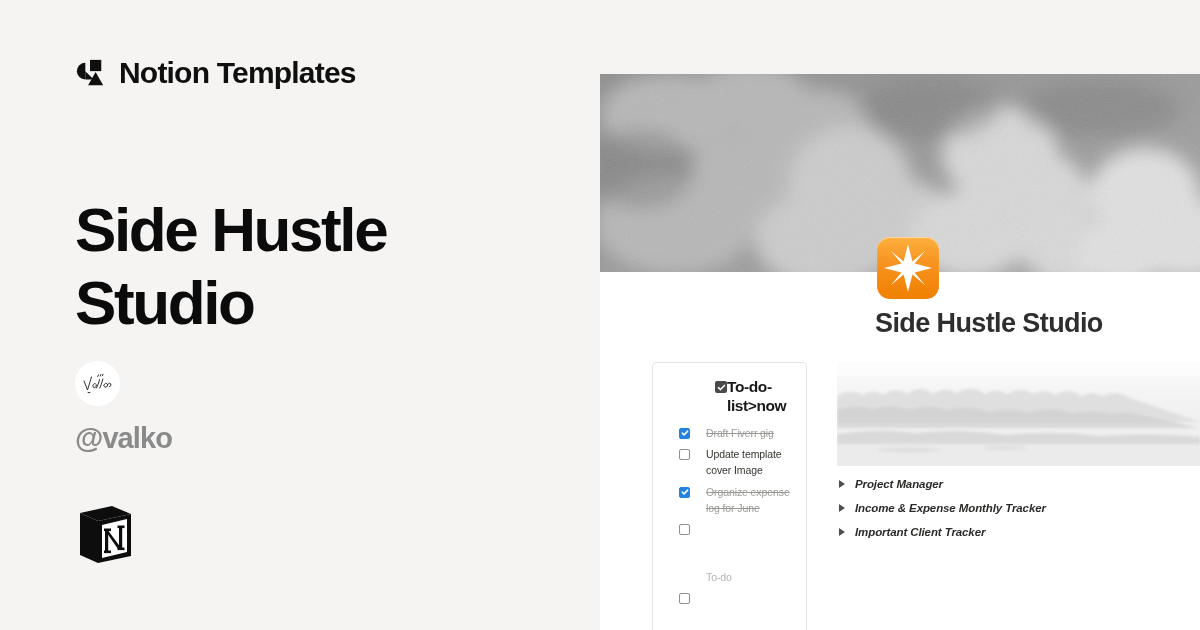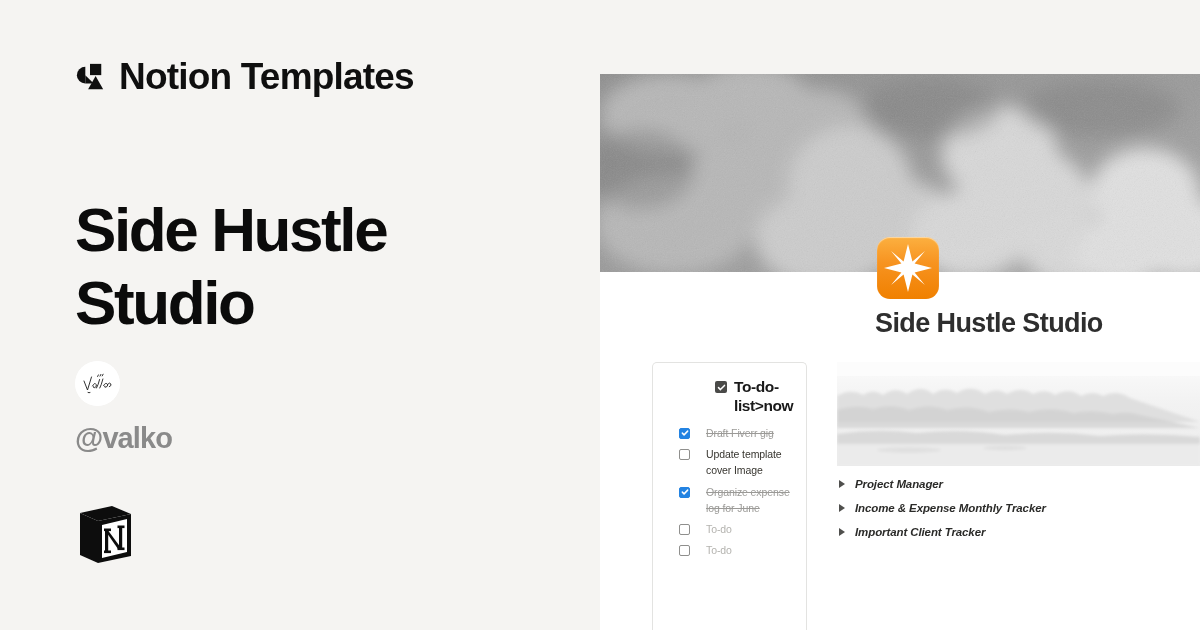--- a/index.html
+++ b/index.html
@@ -34,21 +34,21 @@
 
   .brand {
     position: absolute;
     left: 75px; top: 56px;
     display: flex;
     align-items: center;
     gap: 14px;
   }
   .brand-icon { width: 30px; height: 30px; display: block; flex: none; }
   .brand-title {
-    font-size: 37px;
+    font-size: 30px;
     font-weight: 700;
     letter-spacing: -0.8px;
     color: #0f0f0f;
     white-space: nowrap;
   }
 
   .headline {
     position: absolute;
     left: 75px; top: 193px;
     width: 420px;
@@ -139,21 +139,20 @@
     background: #ffffff;
     border: 1px solid #e3e3e1;
     border-bottom: none;
     border-radius: 5px 5px 0 0;
     padding: 14px 12px 0 14px;
   }
 
   .todo-head {
     display: flex;
     align-items: flex-start;
-    gap: 7px;
     margin-bottom: 9px;
     padding-left: 48px;
   }
   .cb-dark {
     width: 12px; height: 12px;
     flex: none;
     margin-top: 4px;
     border-radius: 2px;
     background: #4a4a48;
     display: flex;
@@ -197,21 +196,21 @@
     font-size: 10.5px;
     line-height: 1.55;
     letter-spacing: -0.1px;
     color: #37352f;
   }
   .todo-label.done {
     color: #9b9a97;
     text-decoration: line-through;
     text-decoration-color: #9b9a97;
   }
-  .todo-label.placeholder { color: #b4b3af; }
+  .todo-label.placeholder { color: #b4b3af; margin-top: 48px; }
 
   
   .inner-image {
     position: absolute;
     left: 237px; top: 288px;
     width: 363px; height: 104px;
     overflow: hidden;
     background: #fafafa;
   }
   .inner-image svg { display: block; width: 363px; height: 104px; }

